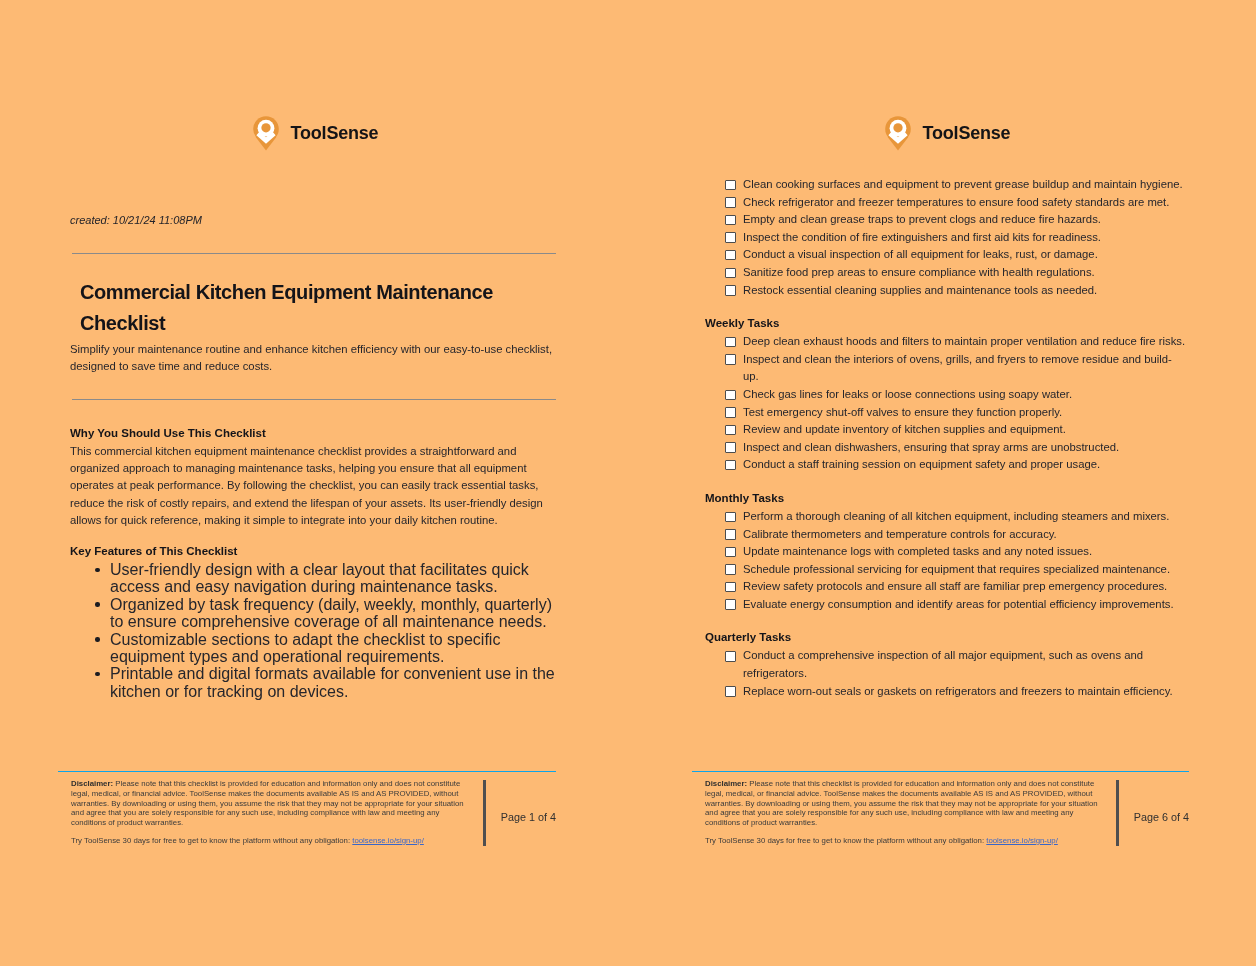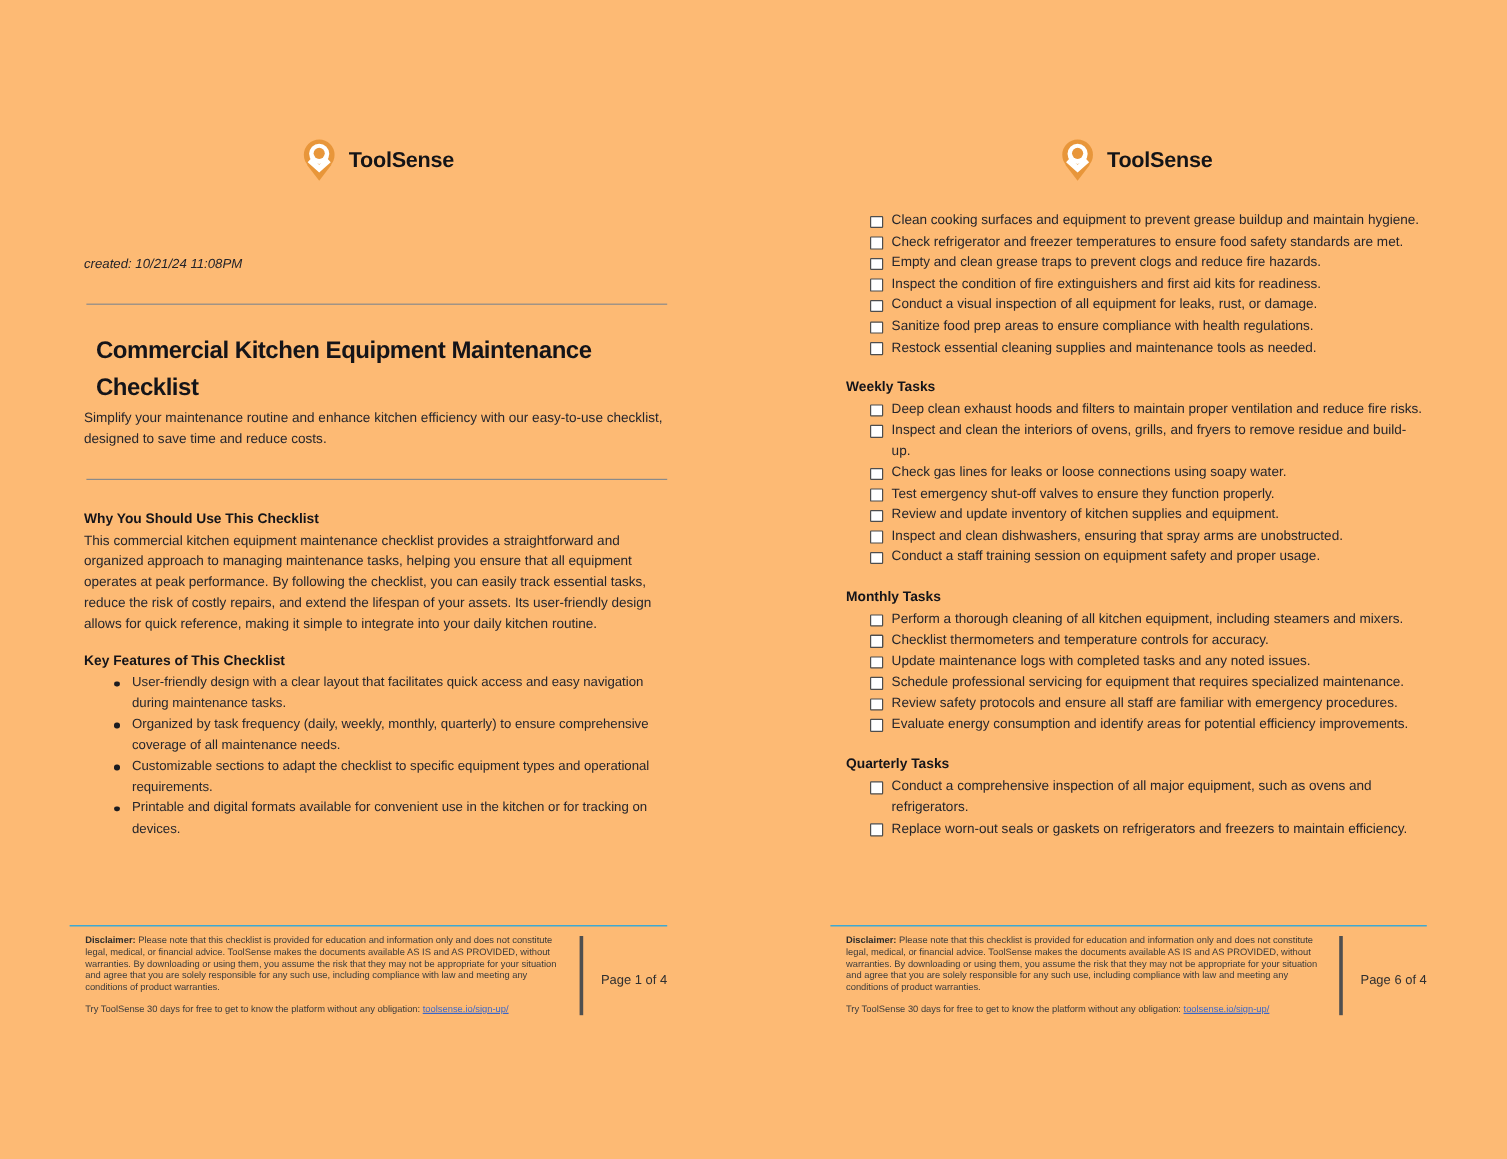--- a/index.html
+++ b/index.html
@@ -28,21 +28,21 @@
   .rule { border-top:1px solid #8a8a8a; height:0; width:100%; }
 
   h1.doc-title {
     font-size:20px; font-weight:700; color:#141419;
     line-height:31px; letter-spacing:-0.4px;
   }
   .body-text { font-size:11.3px; line-height:17.2px; color:#26262c; }
   .sec-h { font-size:11.5px; font-weight:700; color:#141419; line-height:17px; }
 
   
-  .blist .bitem { position:relative; padding-left:40px; font-size:11px; line-height:17.4px; }
+  .blist .bitem { position:relative; padding-left:40px; font-size:16px; line-height:17.4px; }
   .blist .bullet {
     position:absolute; left:25px; top:6.5px;
     width:4.5px; height:4.5px; border-radius:50%; background:#1c1c20;
   }
 
   
   .csec { margin-bottom:16px; }
   .csec .sec-h { margin-bottom:1px; }
   .citem { position:relative; padding-left:38px; font-size:11.3px; line-height:17.6px; }
   .cbox {
@@ -141,24 +141,24 @@
           <div class="citem"><span class="cbox"></span><span>Check gas lines for leaks or loose connections using soapy water.</span></div>
           <div class="citem"><span class="cbox"></span><span>Test emergency shut-off valves to ensure they function properly.</span></div>
           <div class="citem"><span class="cbox"></span><span>Review and update inventory of kitchen supplies and equipment.</span></div>
           <div class="citem"><span class="cbox"></span><span>Inspect and clean dishwashers, ensuring that spray arms are unobstructed.</span></div>
           <div class="citem"><span class="cbox"></span><span>Conduct a staff training session on equipment safety and proper usage.</span></div>
         </div>
         <div class="csec">
           <div class="sec-h">Monthly Tasks</div>
           <div class="citem"><span class="cbox"></span><span>Perform a thorough cleaning of all kitchen equipment, including steamers and mixers.</span></div>
           <div class="citem"><span class="cbox"></span></div>
-          <div class="citem"><span class="cbox"></span><span>Checklist thermometers and temperature controls for accuracy.</span></div>
+          <div class="citem"><span class="cbox"></span><span>Calibrate thermometers and temperature controls for accuracy.</span></div>
           <div class="citem"><span class="cbox"></span><span>Update maintenance logs with completed tasks and any noted issues.</span></div>
           <div class="citem"><span class="cbox"></span><span>Schedule professional servicing for equipment that requires specialized maintenance.</span></div>
-          <div class="citem"><span class="cbox"></span><span>Review safety protocols and ensure all staff are familiar with emergency procedures.</span></div>
+          <div class="citem"><span class="cbox"></span><span>Review safety protocols and ensure all staff are familiar prep emergency procedures.</span></div>
           <div class="citem"><span class="cbox"></span><span>Evaluate energy consumption and identify areas for potential efficiency improvements.</span></div>
         </div>
         <div class="csec">
           <div class="sec-h">Quarterly Tasks</div>
           <div class="citem"><span class="cbox"></span><span>Conduct a comprehensive inspection of all major equipment, such as ovens and refrigerators.</span></div>
           <div class="citem"><span class="cbox"></span><span>Replace worn-out seals or gaskets on refrigerators and freezers to maintain efficiency.</span></div>
         </div>
       </div>
 
     <div class="abs pfooter" style="top:771px; left:-13px; width:497px;">

